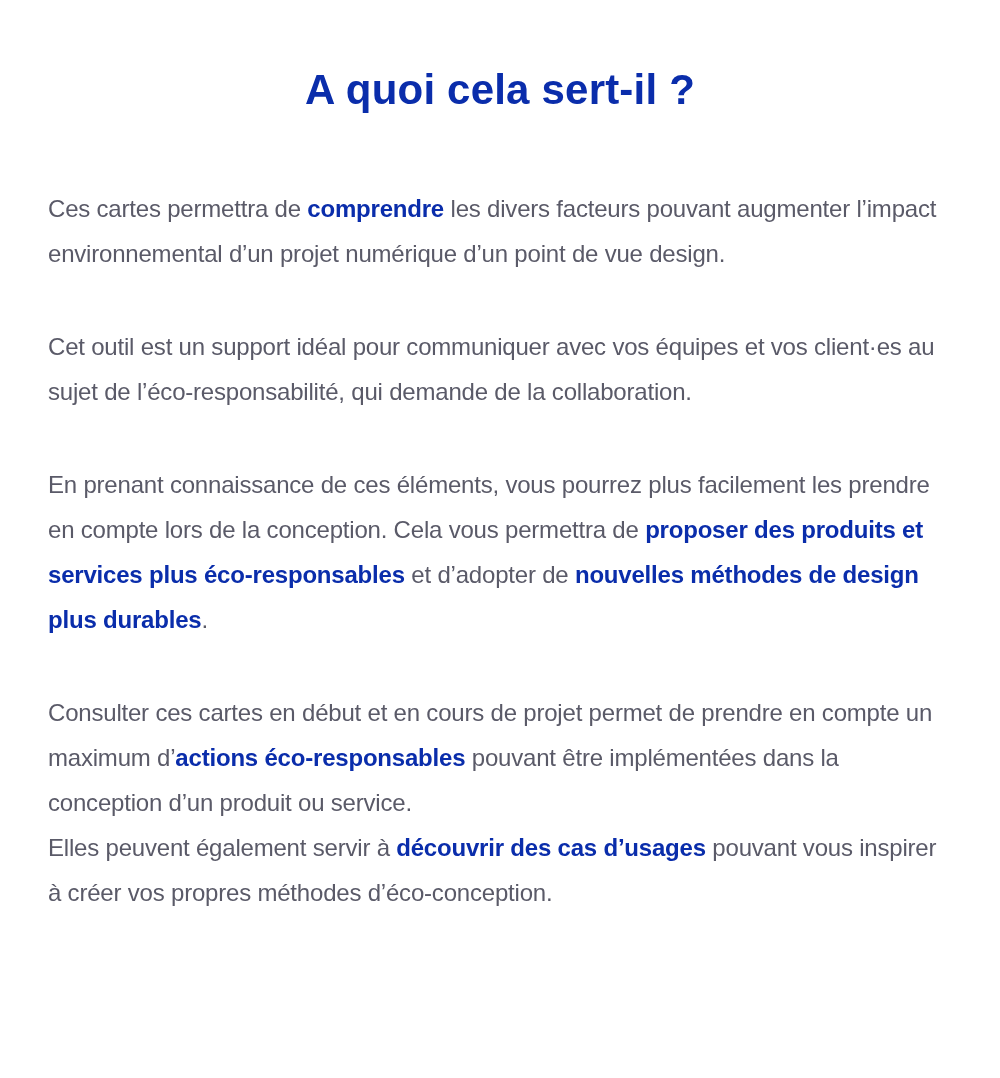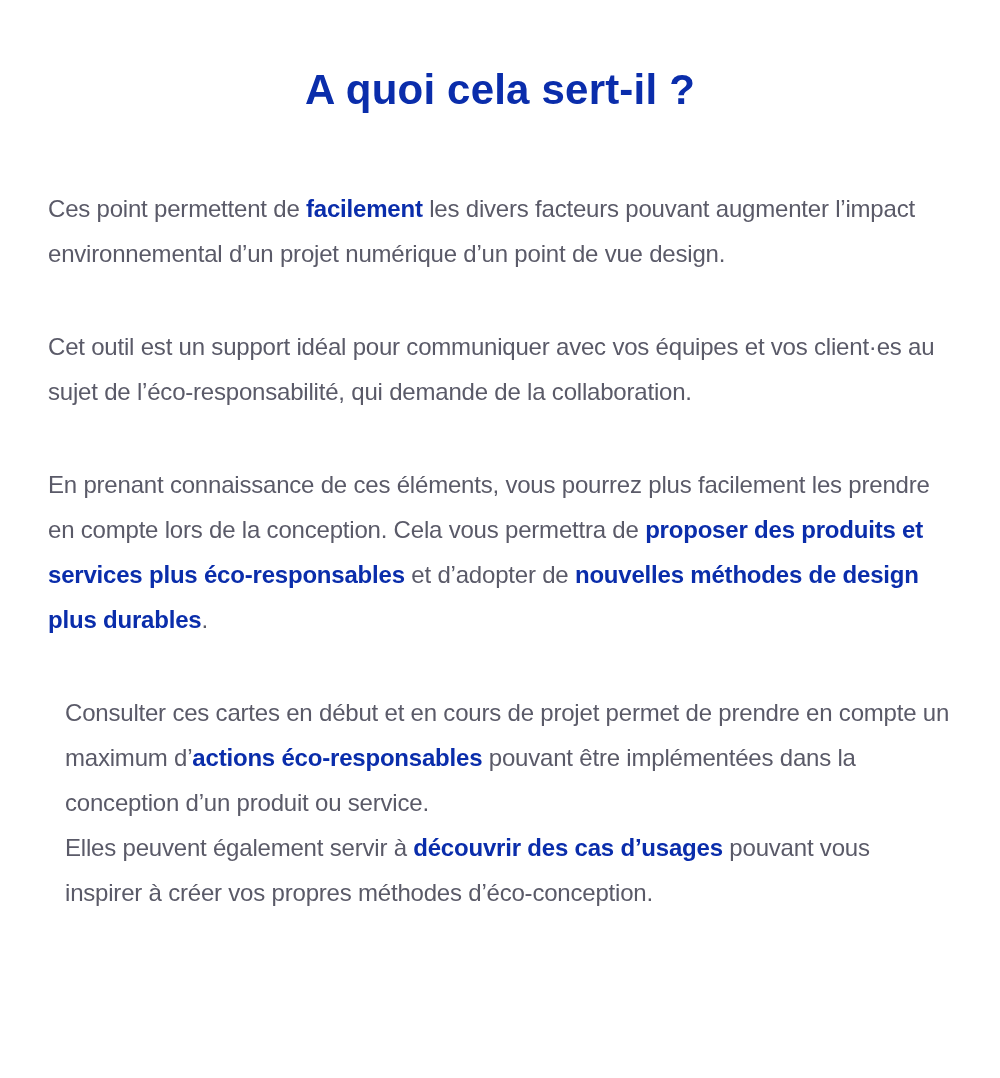--- a/index.html
+++ b/index.html
@@ -14,30 +14,30 @@
     }
     .paras { margin-top: 68px; }
     .p {
       margin: 0 0 48px 0;
       font-family: "Liberation Sans", sans-serif;
       font-size: 24px; line-height: 45px;
       color: #5a5a68;
       letter-spacing: -0.2px;
     }
     .hl { color: #0a2dab; font-weight: 700; }
-    .p.last { margin-bottom: 0; margin-left: 17px; }
+    .p.last { margin-bottom: 0; }
   </style>
 </head>
 <body>
 
 <div class="section">
   <h2 class="title">A quoi cela sert-il ?</h2>
 
   <div class="paras">
-    <p class="p"><span>Ces point permettent de </span><span class="hl">facilement</span><span> les divers facteurs pouvant augmenter l’impact environnemental d’un projet numérique d’un point de vue design.</span></p>
+    <p class="p"><span>Ces cartes permettra de </span><span class="hl">comprendre</span><span> les divers facteurs pouvant augmenter l’impact environnemental d’un projet numérique d’un point de vue design.</span></p>
 
     <p class="p"><span>Cet outil est un support idéal pour communiquer avec vos équipes et vos client·es au sujet de l’éco-responsabilité, qui demande de la collaboration.</span></p>
 
     <p class="p"><span>En prenant connaissance de ces éléments, vous pourrez plus facilement les prendre en compte lors de la conception. Cela vous permettra de </span><span class="hl">proposer des produits et services plus éco-responsables</span><span> et d’adopter de </span><span class="hl">nouvelles méthodes de design plus durables</span><span>.</span></p>
 
     <p class="p last"><span>Consulter ces cartes en début et en cours de projet permet de prendre en compte un maximum d’</span><span class="hl">actions éco-responsables</span><span> pouvant être implémentées dans la conception d’un produit ou service.</span><br><span>Elles peuvent également servir à </span><span class="hl">découvrir des cas d’usages</span><span> pouvant vous inspirer à créer vos propres méthodes d’éco-conception.</span></p>
   </div>
 </div>
 
 </body></html>

